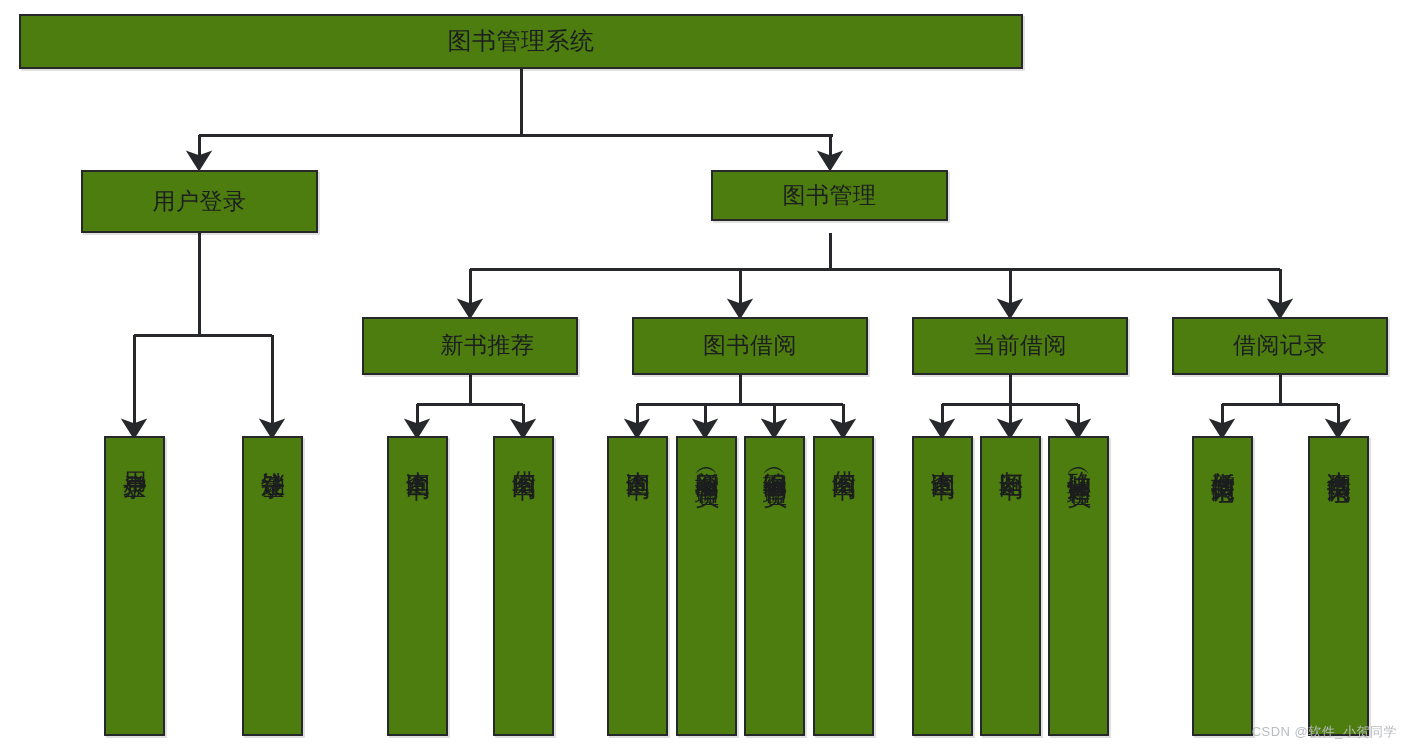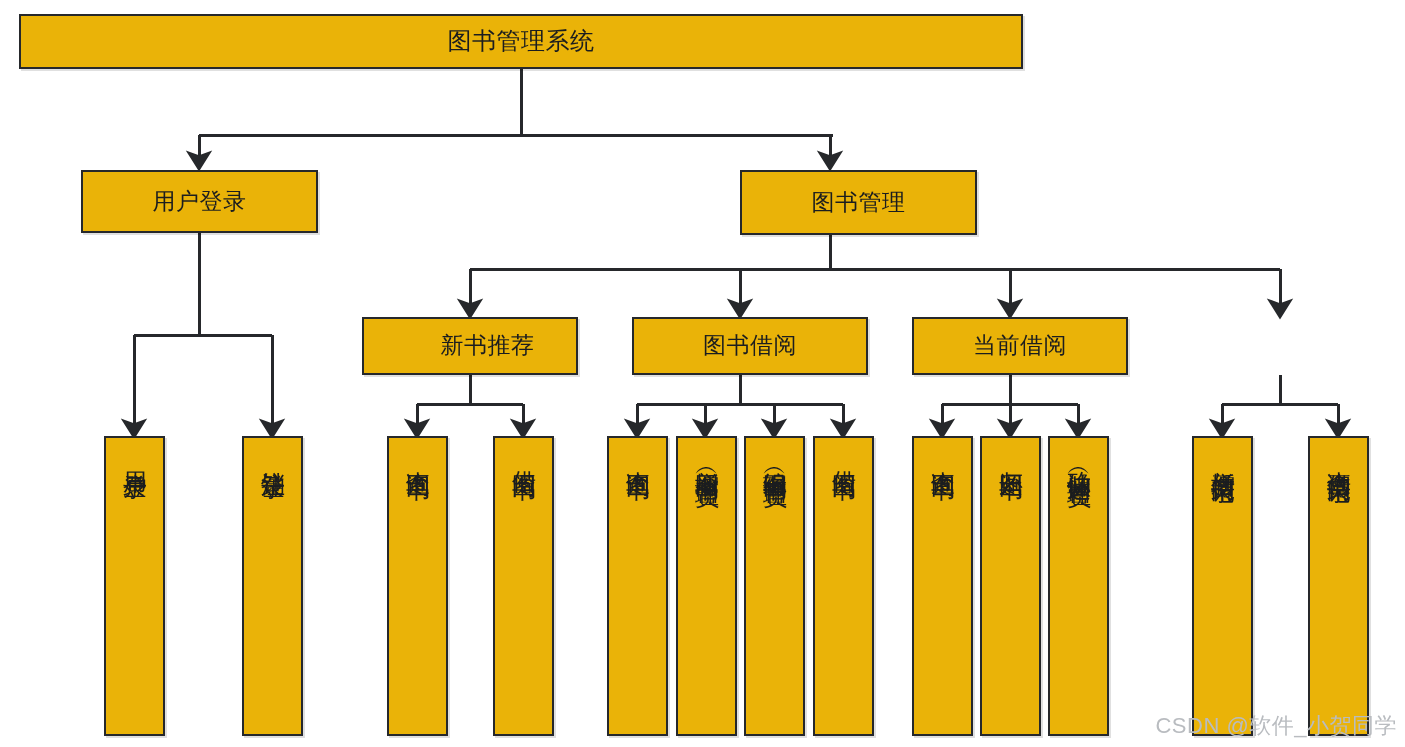--- a/index.html
+++ b/index.html
@@ -13,21 +13,21 @@
   #canvas {
     position: relative;
     width: 1405px;
     height: 747px;
     background: #ffffff;
     overflow: hidden;
   }
   .node {
     position: absolute;
     box-sizing: border-box;
-    background: #eab308;
+    background: #4d7c0f;
     border: 2.5px solid #26282b;
     display: flex;
     align-items: center;
     justify-content: center;
     box-shadow: 2px 2px 0 rgba(0,0,0,0.12);
   }
   .node-label {
     color: #1b1d1f;
     text-align: center;
     line-height: 1.12;
@@ -57,21 +57,21 @@
     left: 0;
     top: 0;
     width: 1405px;
     height: 747px;
     pointer-events: none;
   }
   .watermark {
     position: absolute;
     right: 8px;
     bottom: 6px;
-    font-size: 22px;
+    font-size: 13px;
     color: #b9bcc0;
     letter-spacing: 0.5px;
     white-space: nowrap;
     pointer-events: none;
   }
 </style>
 </head>
 <body>
 
 <div id="canvas">
@@ -127,36 +127,39 @@
   </svg>
 
   <div class="node root horizontal" style="left:19px; top:14px; width:1004px; height:55px;">
     <span class="node-label">图书管理系统</span>
   </div>
 
   <div class="node horizontal" style="left:81px; top:170px; width:237px; height:63px;">
     <span class="node-label">用户登录</span>
   </div>
 
-  <div class="node horizontal" style="left:740px; top:170px; width:237px; height:65px;justify-content:center;">
+  <div class="node horizontal" style="left:711px; top:170px; width:237px; height:51px;justify-content:center;">
     <span class="node-label">图书管理</span>
   </div>
 
   <div class="node horizontal" style="left:362px; top:317px; width:216px; height:58px;padding-left:35px;">
     <span class="node-label">新书推荐</span>
   </div>
 
   <div class="node horizontal" style="left:632px; top:317px; width:236px; height:58px;">
     <span class="node-label">图书借阅</span>
   </div>
 
   <div class="node horizontal" style="left:912px; top:317px; width:216px; height:58px;">
     <span class="node-label">当前借阅</span>
   </div>
 
+  <div class="node horizontal" style="left:1172px; top:317px; width:216px; height:58px;">
+    <span class="node-label">借阅记录</span>
+  </div>
 
   <div class="node vertical" style="left:104px; top:436px; width:61px; height:300px;">
     <span class="node-label">用户登录</span>
   </div>
 
   <div class="node vertical" style="left:242px; top:436px; width:61px; height:300px;">
     <span class="node-label">注销登录</span>
   </div>
 
   <div class="node vertical" style="left:387px; top:436px; width:61px; height:300px;">

